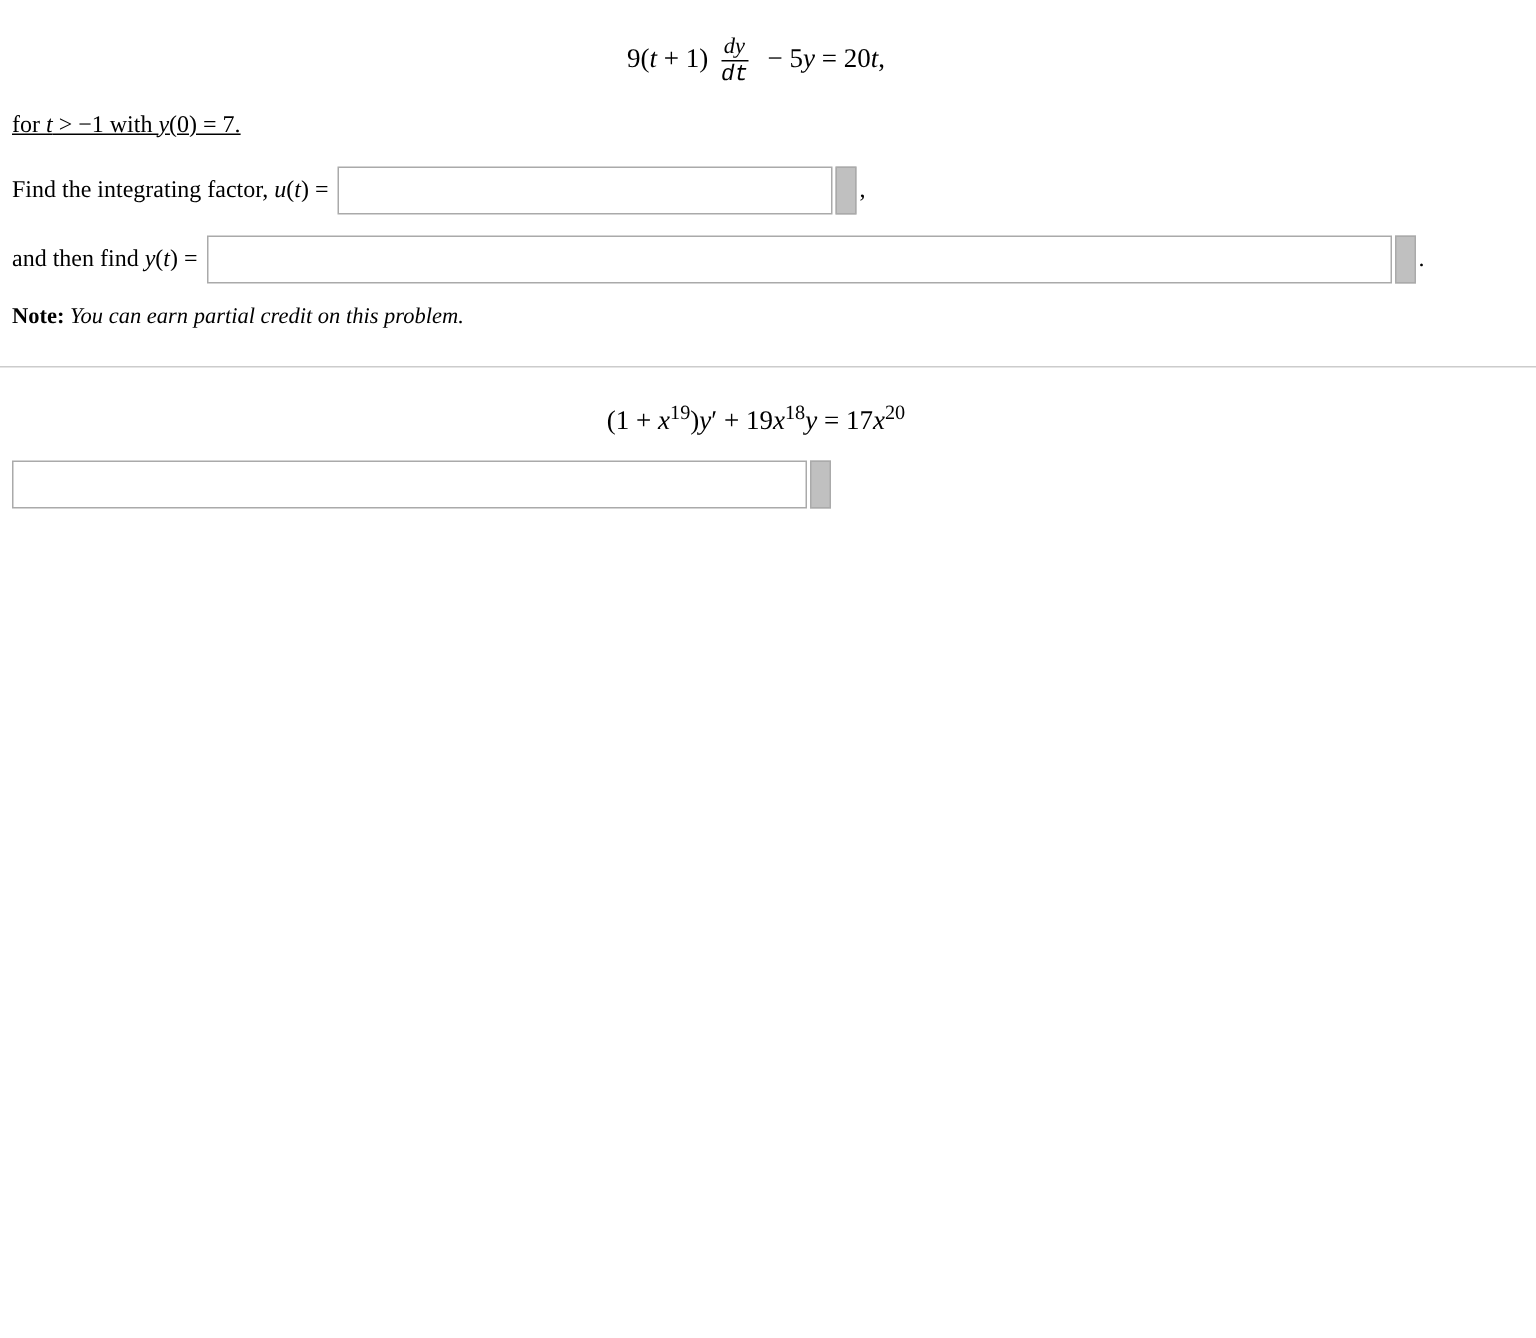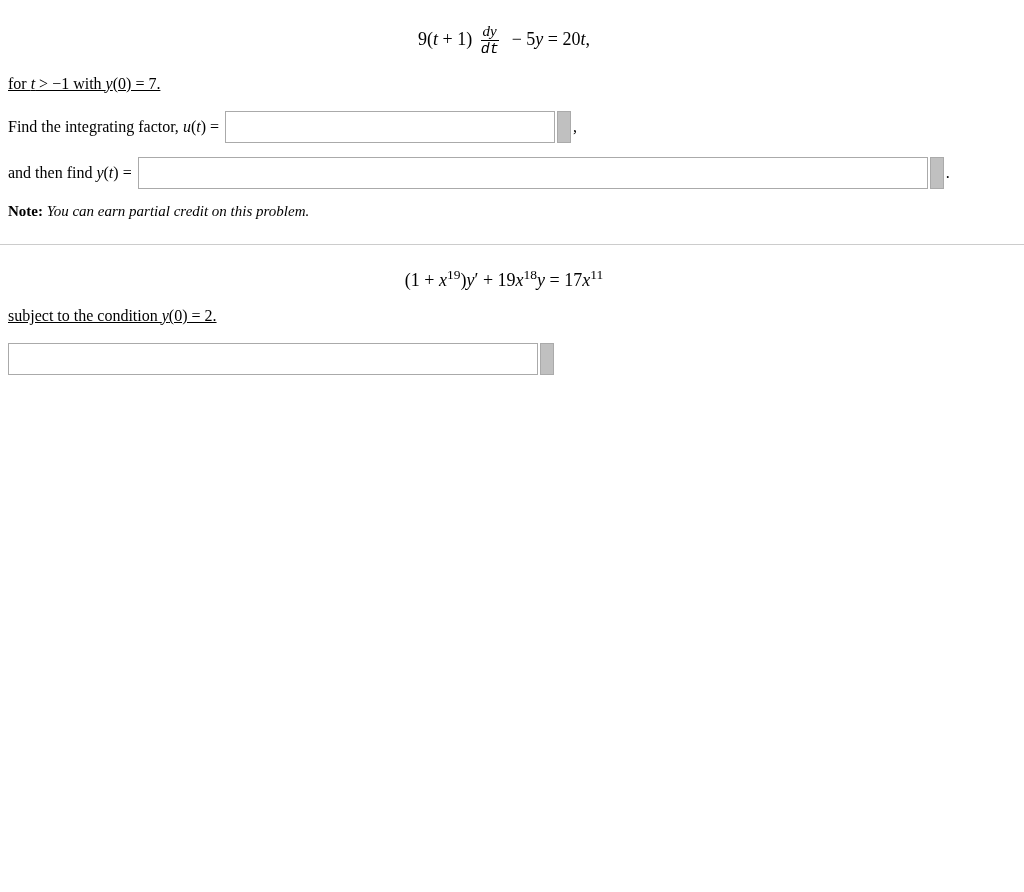--- a/index.html
+++ b/index.html
@@ -198,27 +198,24 @@
     </div>
 
   </div>
 
   <div class="problem-section" style="border-bottom: none;">
 
 
 
     <div class="equation-block">
       <span style="font-size:18px;">
-        (1 + <em>x</em><sup>19</sup>)<em>y</em>′ + 19<em>x</em><sup>18</sup><em>y</em> = 17<em>x</em><sup>11</sup>
-      </span>
-    </div>
-
-    <div class="condition-line">
-      subject to the condition <em>y</em>(0) = 2.
-    </div>
+        (1 + <em>x</em><sup>19</sup>)<em>y</em>′ + 19<em>x</em><sup>18</sup><em>y</em> = 17<em>x</em><sup>20</sup>
+      </span>
+    </div>
+
 
     <div class="input-row">
       <input type="text" class="answer-input answer-input-medium" aria-label="Problem 4 answer" style="">
       <div class="scrollbar-thumb"></div>
     </div>
 
   </div>
 
 </div>
 

